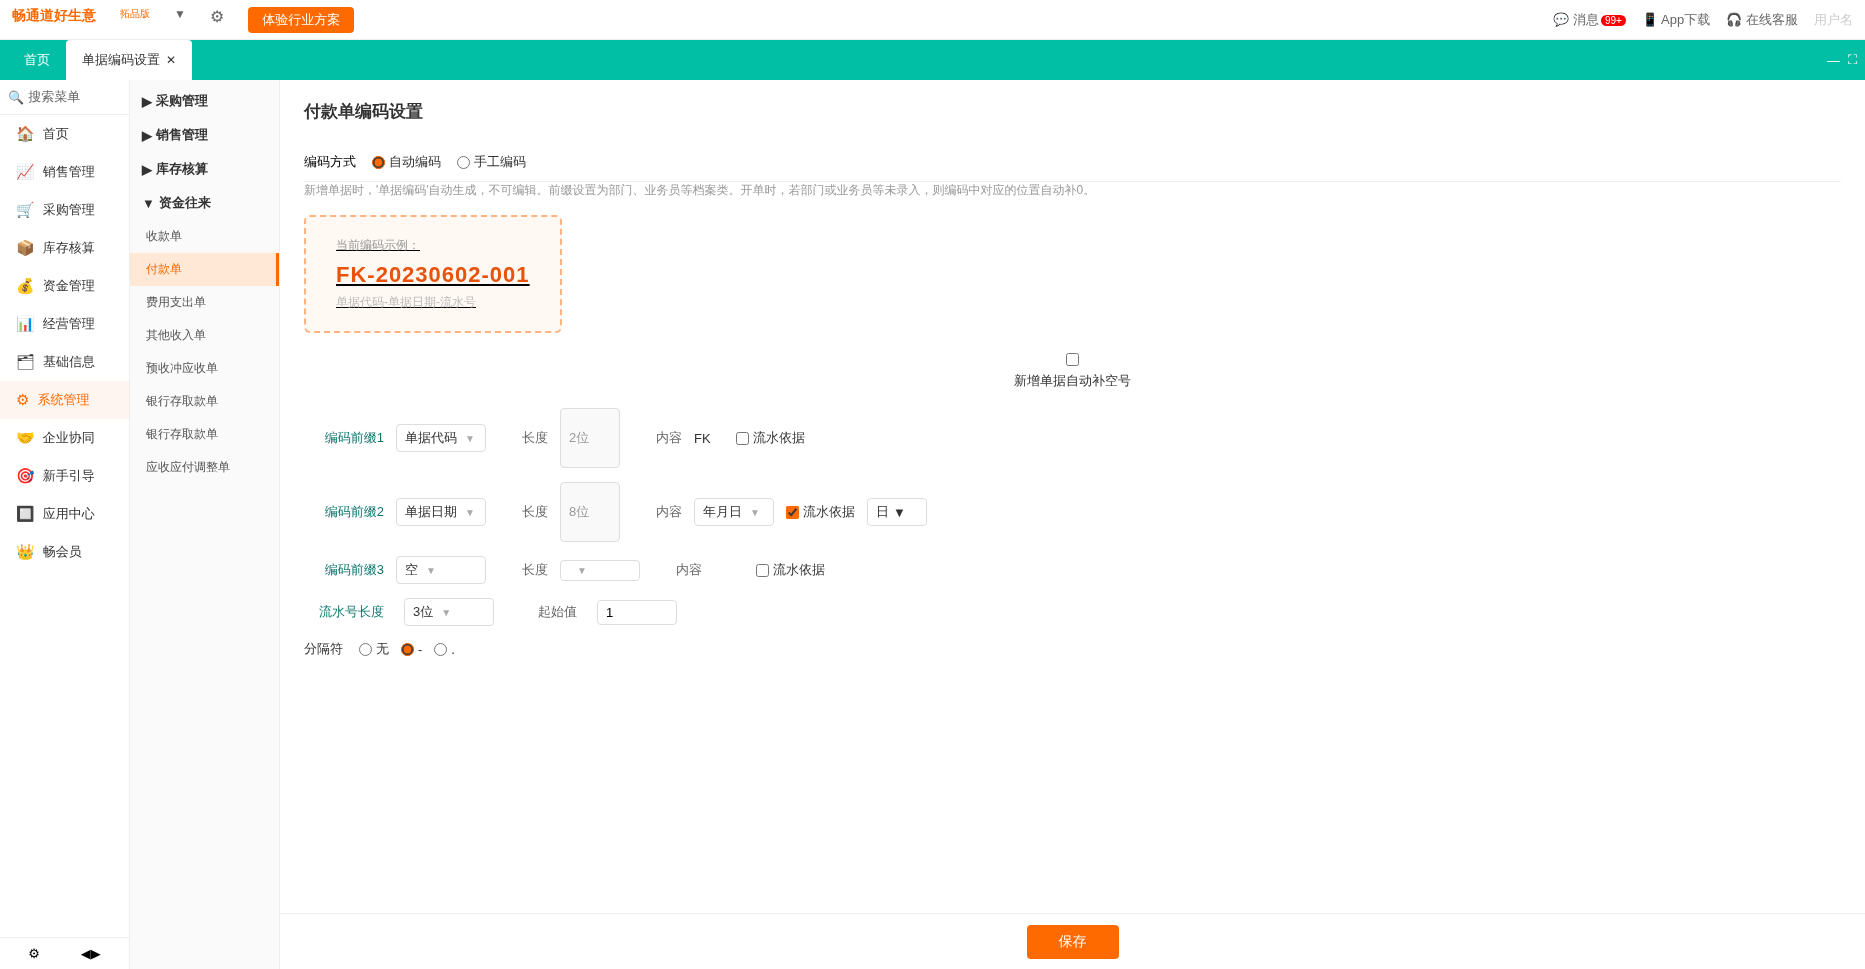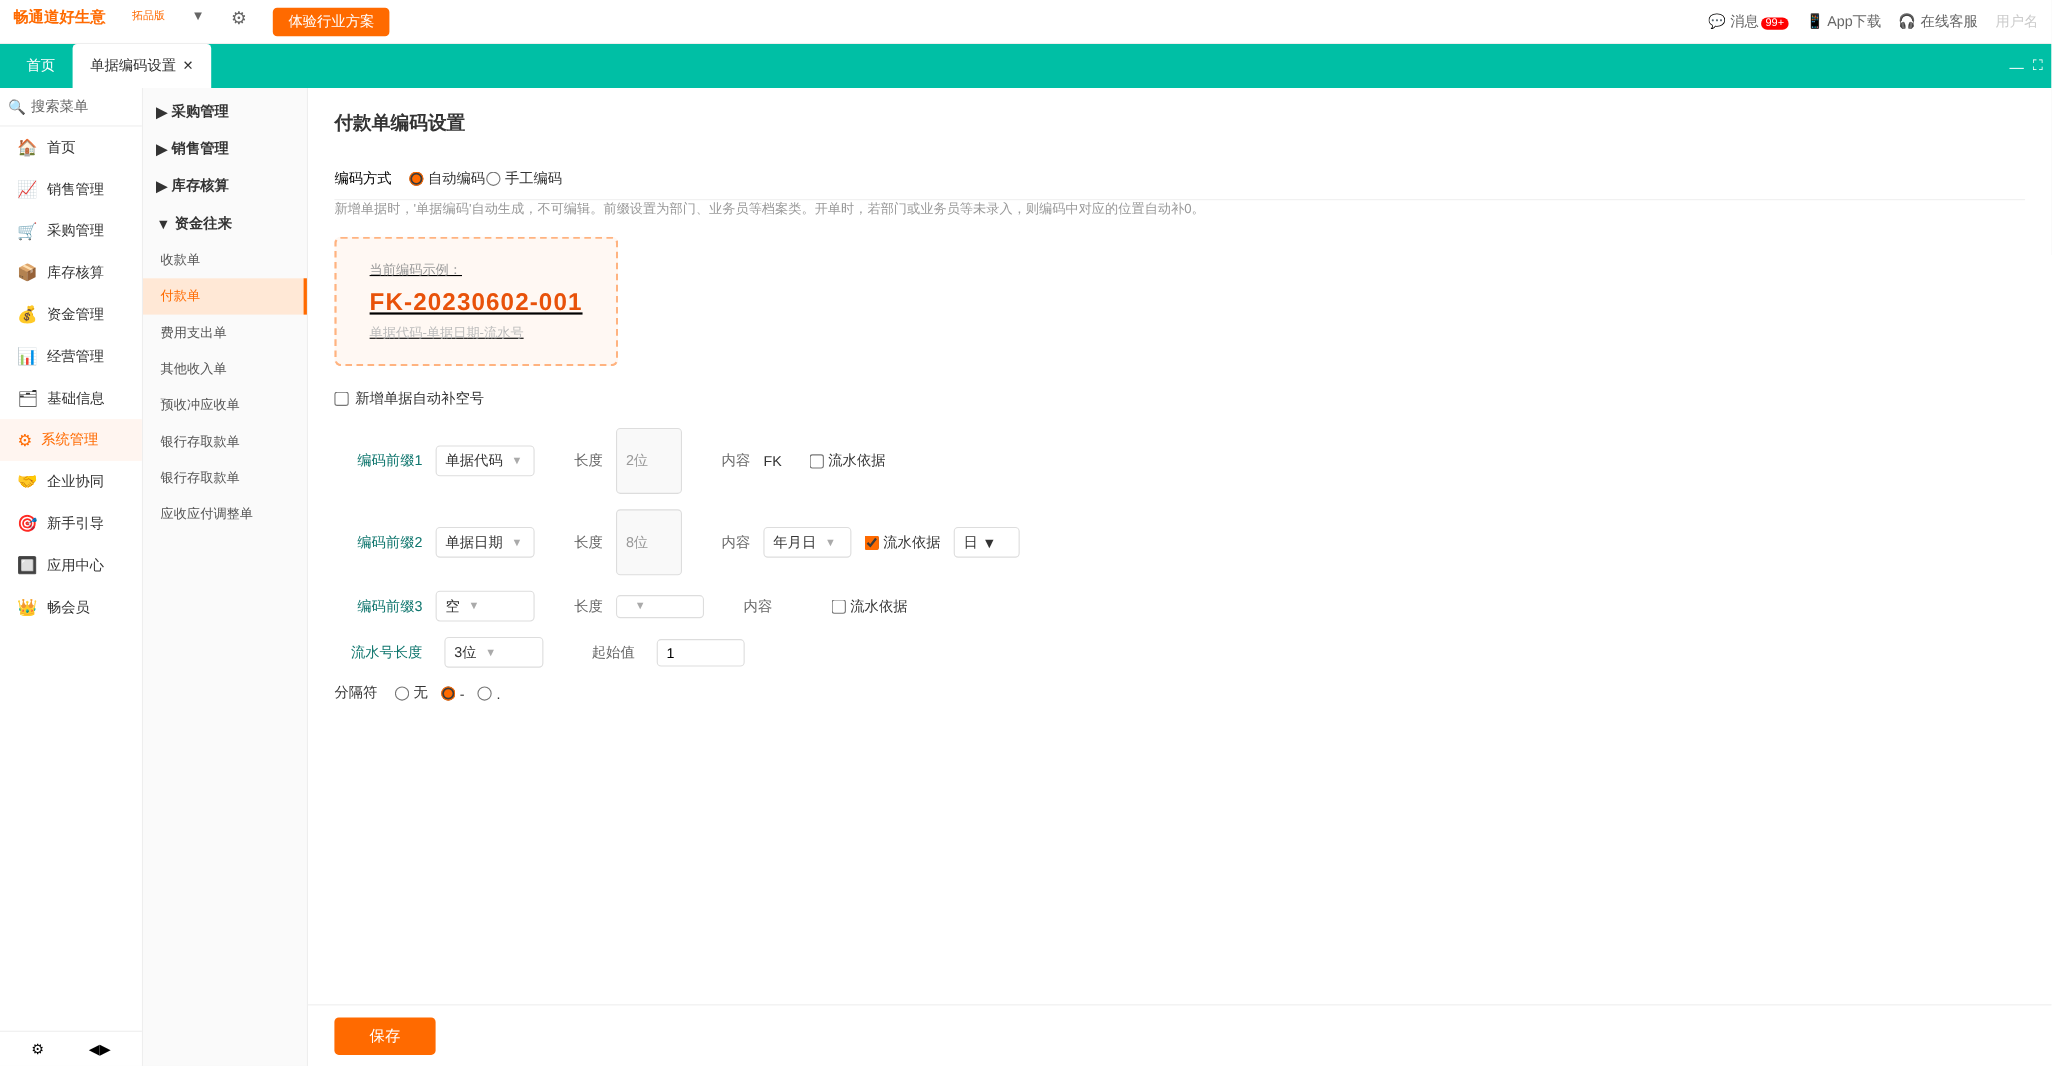--- a/index.html
+++ b/index.html
@@ -37,35 +37,35 @@
     .secondary-nav { width: 150px; background: #fafafa; border-right: 1px solid #eee; overflow-y: auto; padding-top: 4px; }
     .sec-nav-group { }
     .sec-nav-group-title { display: flex; align-items: center; gap: 4px; padding: 8px 12px; color: #333; cursor: pointer; font-size: 12px; font-weight: bold; }
     .sec-nav-item { padding: 8px 16px; color: #555; cursor: pointer; font-size: 12px; }
     .sec-nav-item.active { background: #ffe8d6; color: #ff6a00; border-right: 3px solid #ff6a00; }
 
     
     .content-area { flex: 1; overflow-y: auto; padding: 20px 24px; background: #fff; }
     .page-title { font-size: 17px; font-weight: bold; color: #333; margin-bottom: 20px; }
     .encoding-method { display: flex; align-items: center; gap: 16px; padding: 10px 0; border-bottom: 1px solid #f0f0f0; }
-    .radio-group { display: flex; align-items: center; gap: 1px; }
+    .radio-group { display: flex; align-items: center; gap: 16px; }
     .radio-item { display: flex; align-items: center; gap: 4px; cursor: pointer; color: #333; }
     .radio-item input[type=radio] { accent-color: #ff6a00; }
 
     
     .info-text { color: #999; font-size: 12px; margin-bottom: 16px; }
 
     
     .preview-box { border: 2px dashed #ffb380; background: #fff8f3; border-radius: 6px; padding: 20px 30px; display: inline-block; margin-bottom: 20px; text-align: left; text-decoration: underline; }
     .preview-label { color: #999; font-size: 12px; margin-bottom: 8px; }
     .preview-code { font-size: 22px; font-weight: bold; color: #e8520a; letter-spacing: 1px; }
     .preview-desc { color: #bbb; font-size: 12px; margin-top: 6px; }
 
     
-    .checkbox-row { display: flex; align-items: center; gap: 6px; margin-bottom: 18px; color: #333; }
+    .checkbox-row { display: flex; align-items: center; gap: 6px; margin-bottom: 18px; color: #333; flex-direction: column; }
     .checkbox-row input[type=checkbox] { accent-color: #ff6a00; }
 
     
     .form-row { display: flex; align-items: center; gap: 12px; margin-bottom: 14px; flex-wrap: wrap; }
     .form-label { color: #0f766e; width: 80px; text-align: right; flex-shrink: 0; }
     .form-select { border: 1px solid #ddd; border-radius: 4px; padding: 4px 8px; background: #fff; cursor: pointer; display: flex; align-items: center; gap: 4px; min-width: 90px; color: #333; }
     .form-select .arrow { color: #aaa; font-size: 10px; margin-left: 4px; }
     .form-input-readonly { border: 1px solid #ddd; border-radius: 4px; padding: 20px 8px; background: #f9f9f9; color: #999; min-width: 60px; }
     .content-label { color: #666; margin-left: 24px; text-align: center; }
     .content-value { color: #333; margin-left: 0; min-width: 30px; }
@@ -77,21 +77,21 @@
     .serial-row { display: flex; align-items: center; gap: 20px; margin-bottom: 14px; }
 
     
     .separator-row { display: flex; align-items: center; gap: 16px; margin-top: 8px; }
     .sep-label { color: #333; }
     .sep-options { display: flex; align-items: center; gap: 12px; }
     .sep-radio { display: flex; align-items: center; gap: 4px; cursor: pointer; color: #333; }
     .sep-radio input[type=radio] { accent-color: #ff6a00; }
 
     
-    .content-footer { position: fixed; bottom: 0; left: 280px; right: 0; height: 56px; background: #fff; border-top: 1px solid #eee; display: flex; align-items: center; justify-content: flex-start; padding: 0 24px; }
+    .content-footer { position: fixed; bottom: 0; left: 280px; right: 0; height: 56px; background: #fff; border-top: 1px solid #eee; display: flex; align-items: center; justify-content: center; padding: 0 24px; }
     .save-btn { background: #ff6a00; color: #fff; border: none; border-radius: 4px; padding: 8px 32px; font-size: 14px; cursor: pointer; }
   </style>
 </head>
 <body>
 
 <div class="top-bar">
   <div class="top-bar-left">
     <span class="top-bar-logo">畅通道好生意</span>
     <span style="color:#ff6a00;font-size:10px;">拓品版</span>
     <span class="top-bar-dropdown">▼</span>

